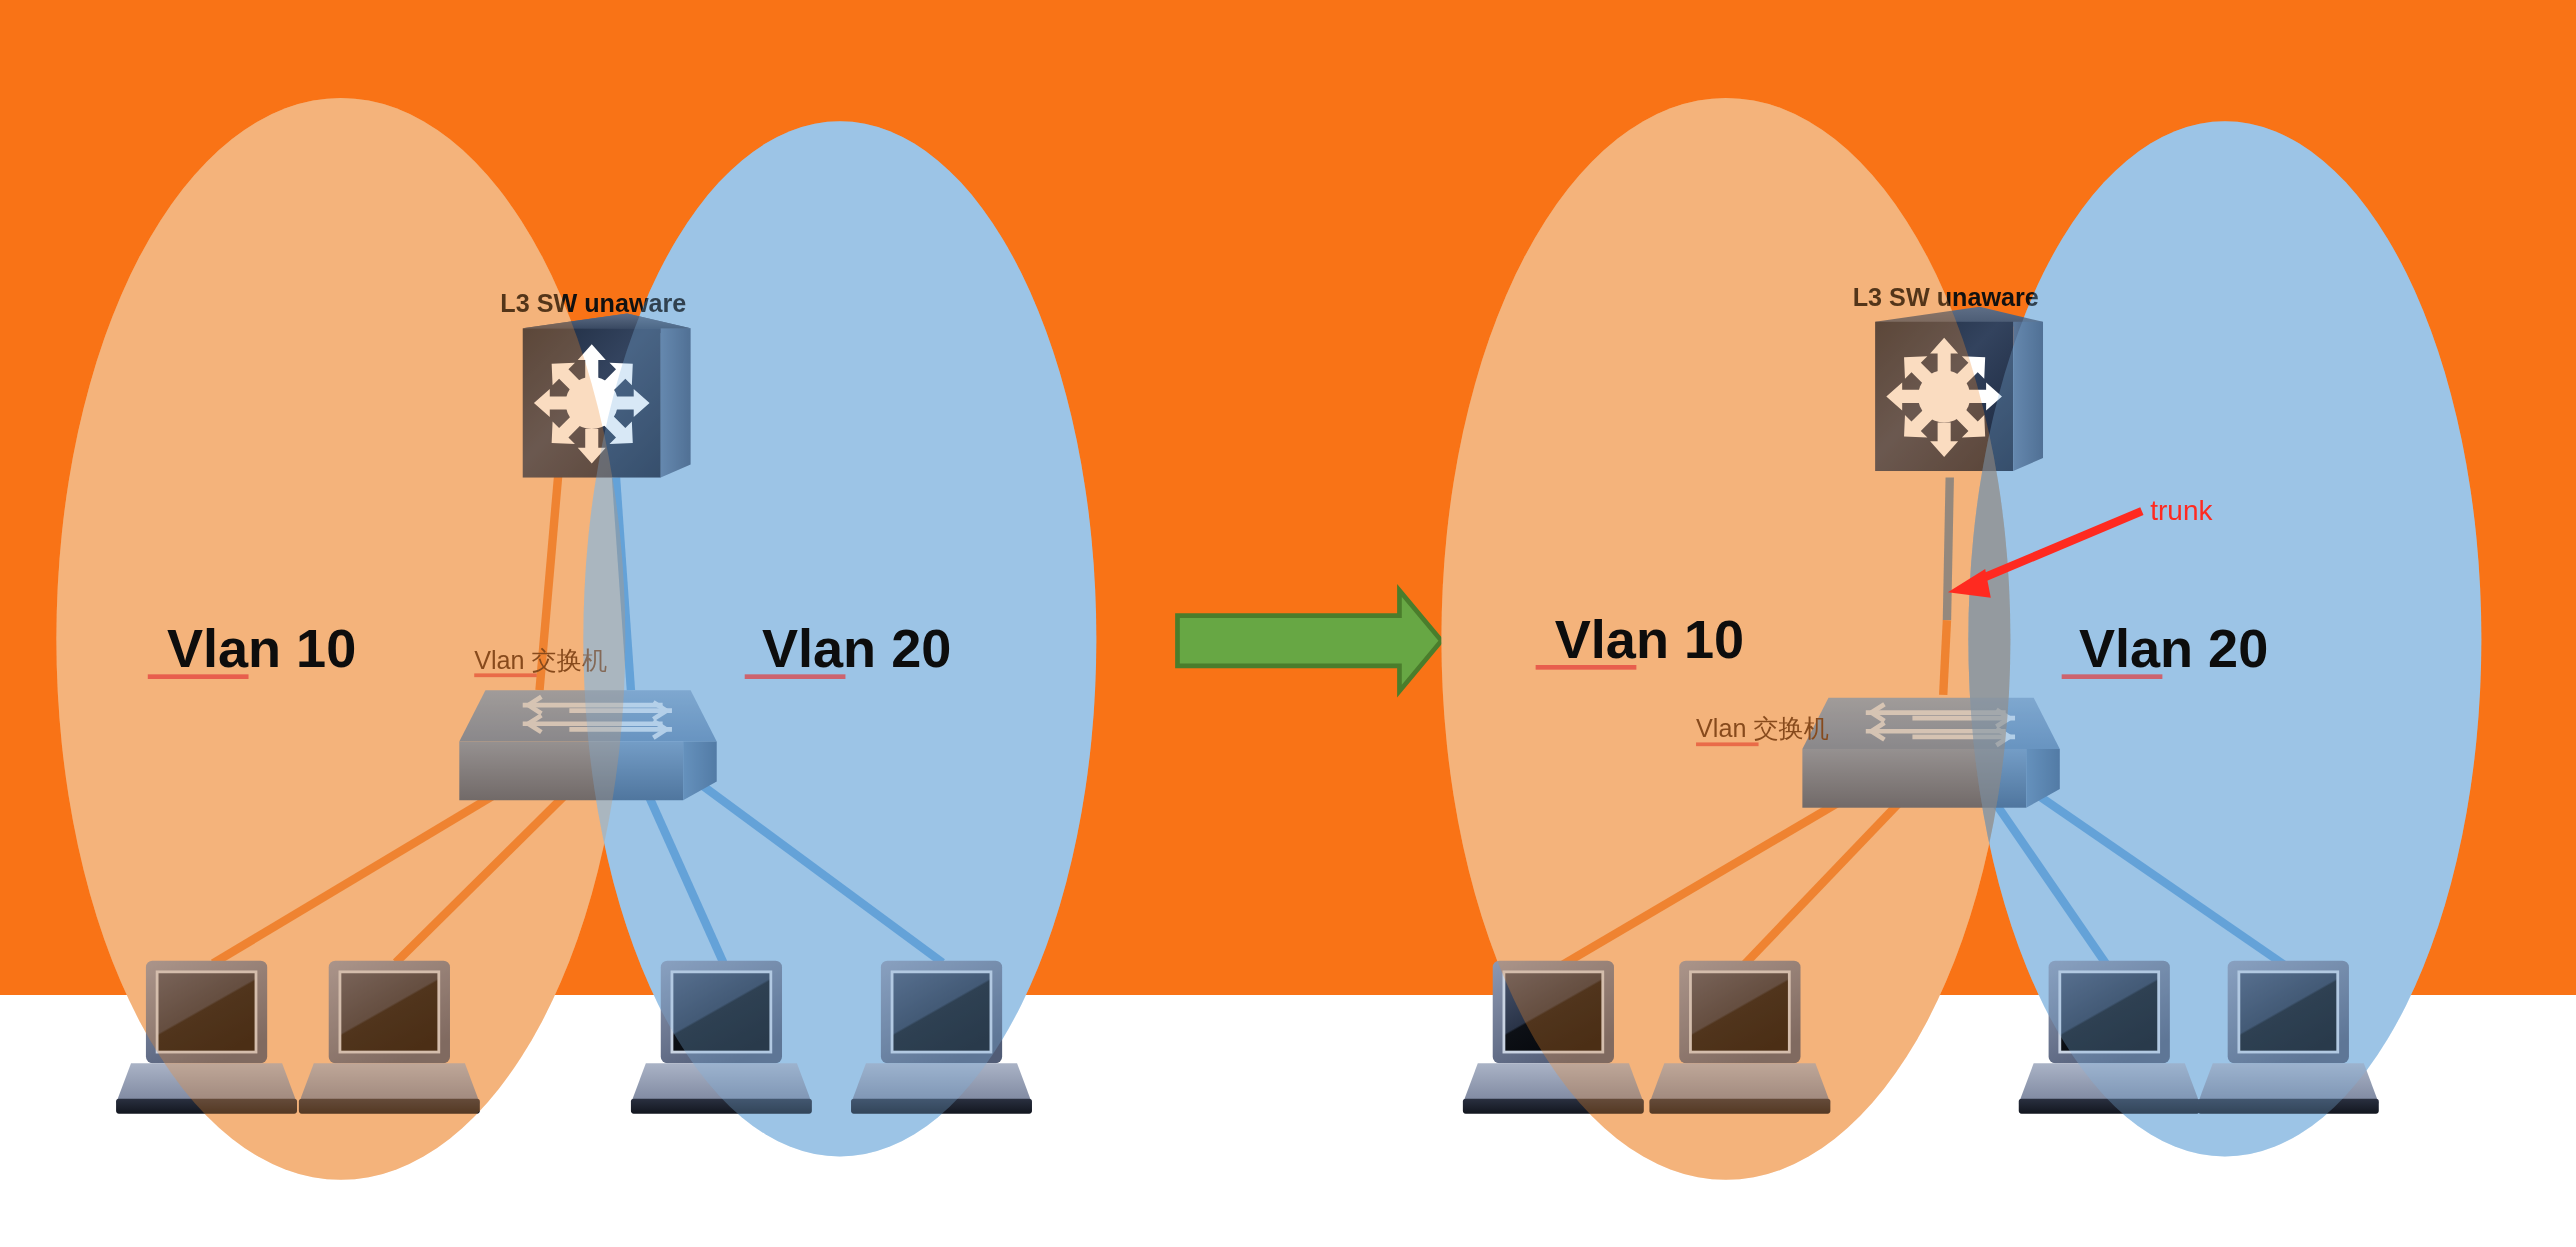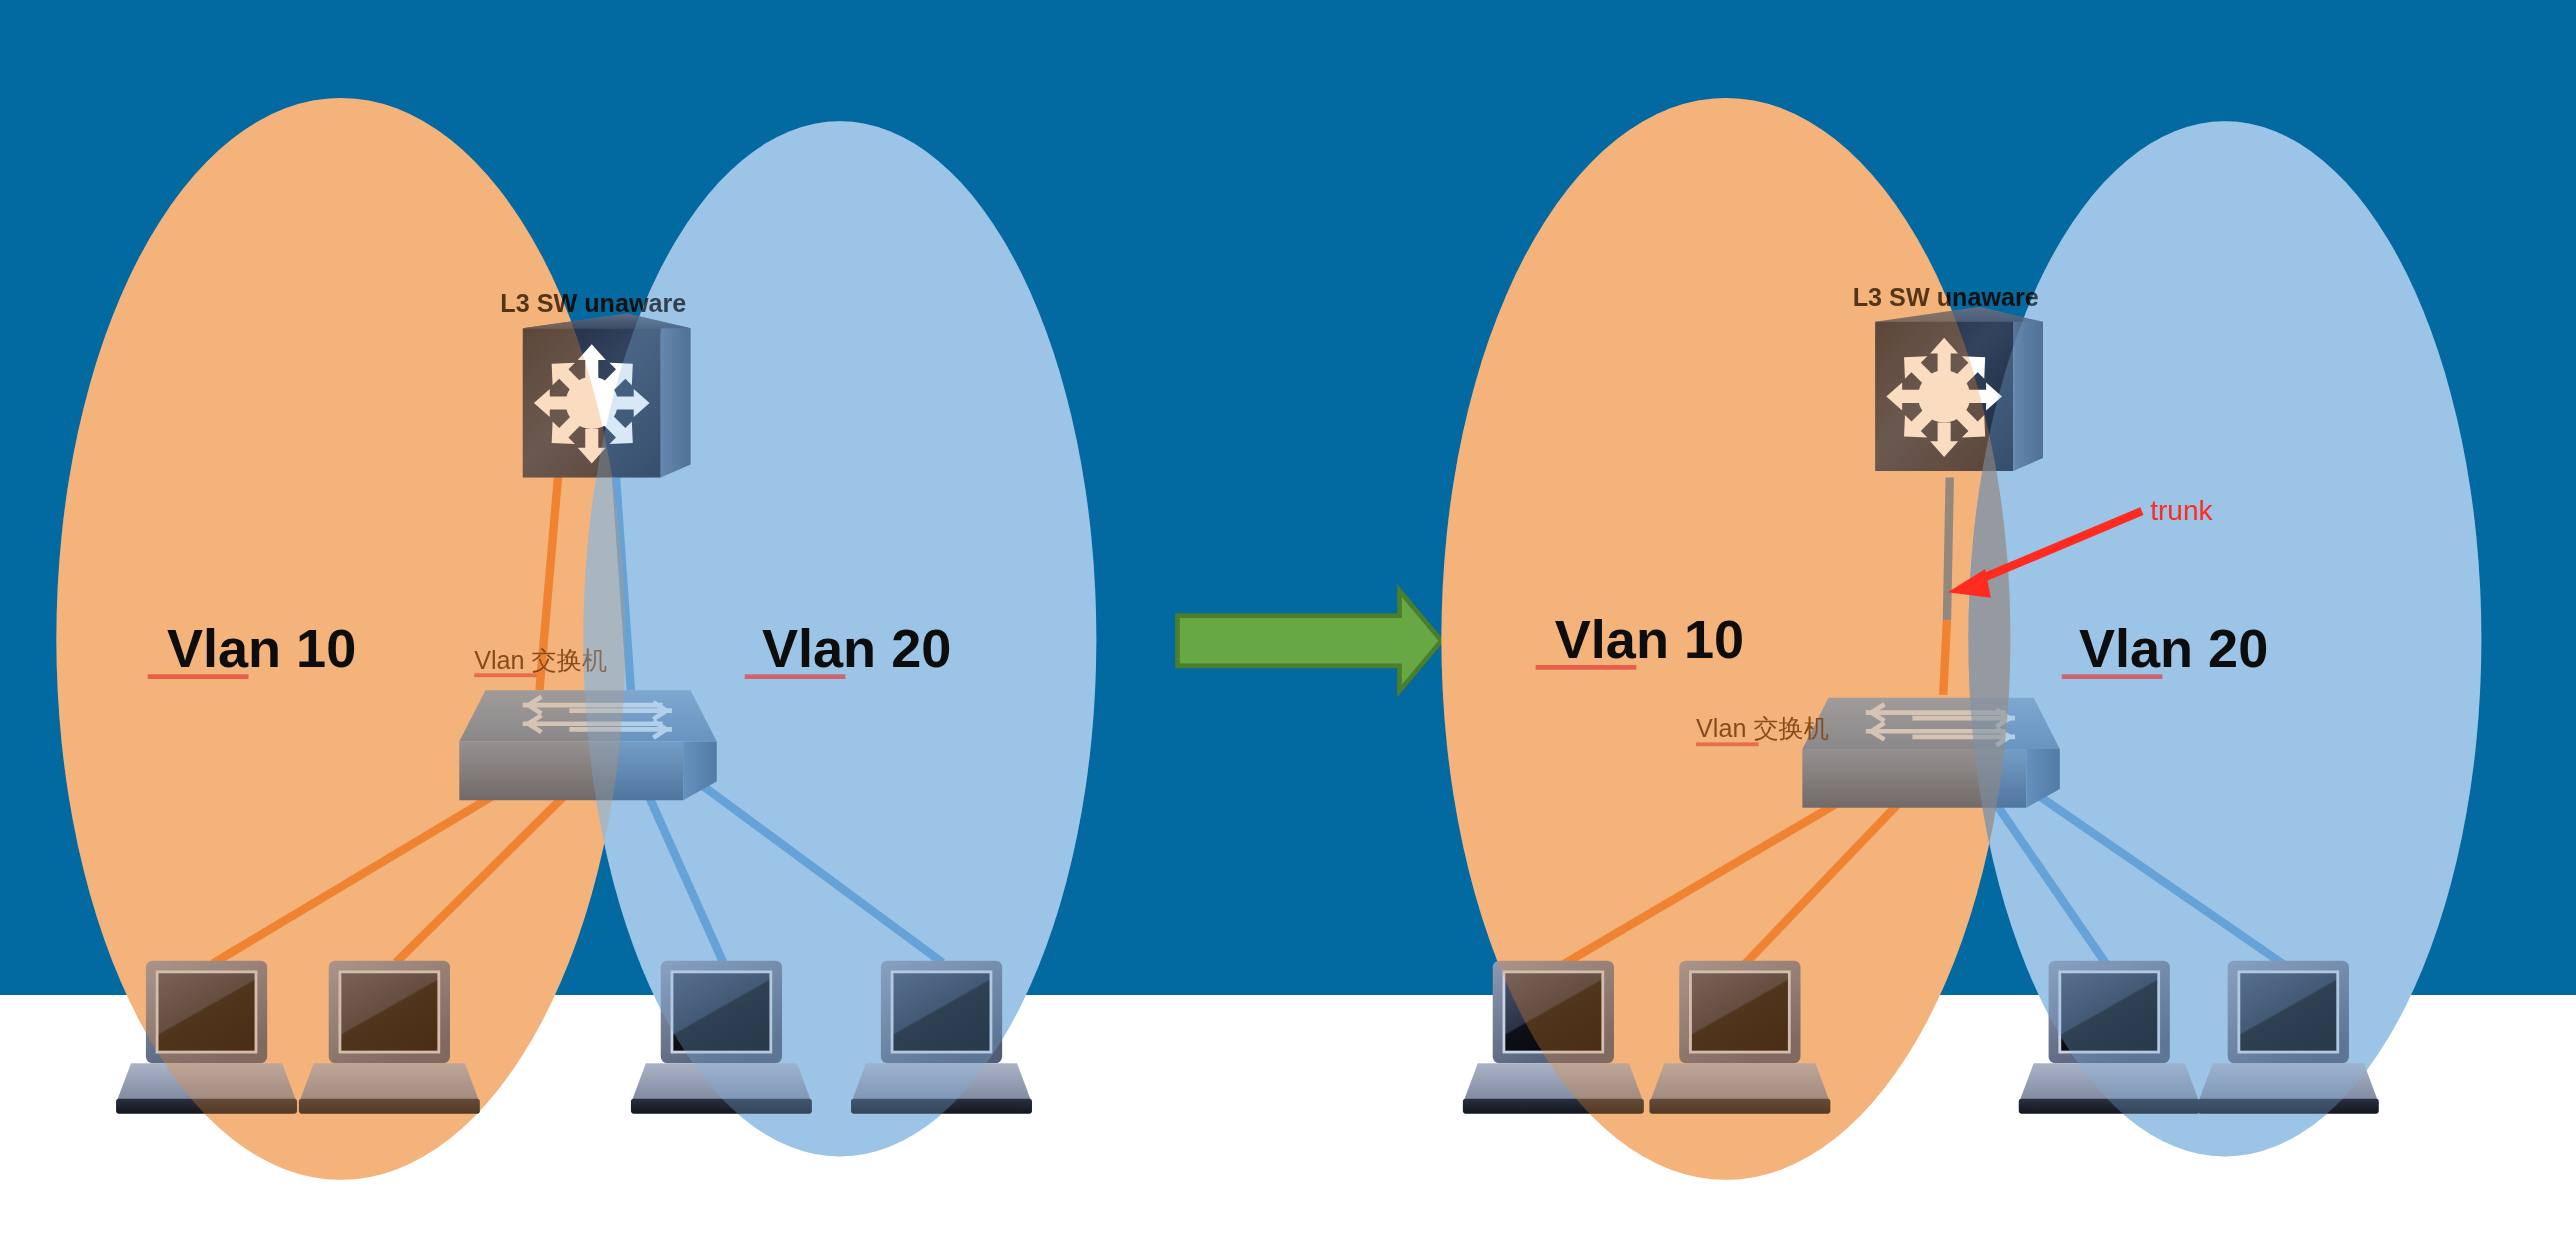--- a/index.html
+++ b/index.html
@@ -10,21 +10,21 @@
   body {
     width: 2576px;
     height: 1247px;
     overflow: hidden;
     font-family: "Liberation Sans", sans-serif;
   }
   #canvas {
     position: relative;
     width: 2576px;
     height: 995px;
-    background: #0369a1;
+    background: #f97316;
     text-align: right;
   }
   svg.stage {
     position: absolute;
     top: 0;
     left: 0;
     width: 2576px;
     height: 1247px;
     display: block;
   }

